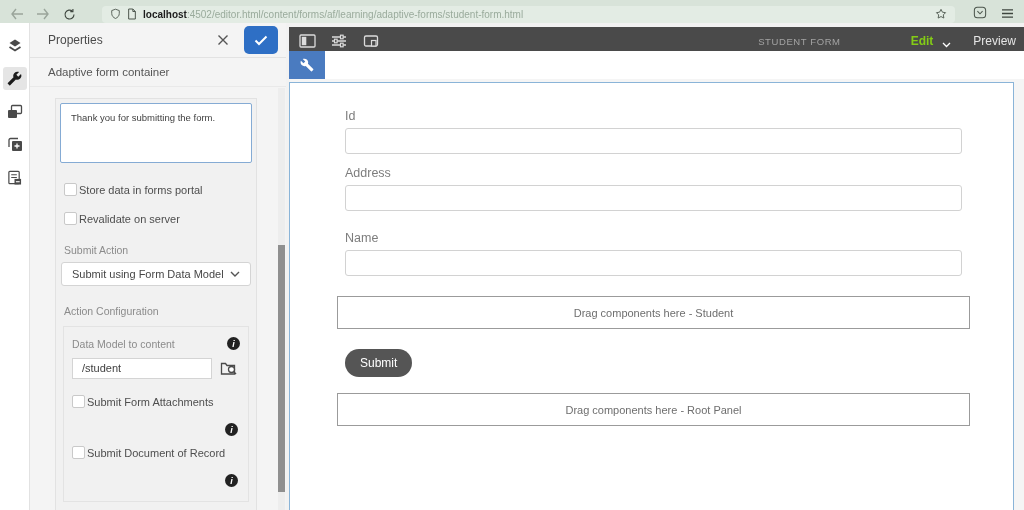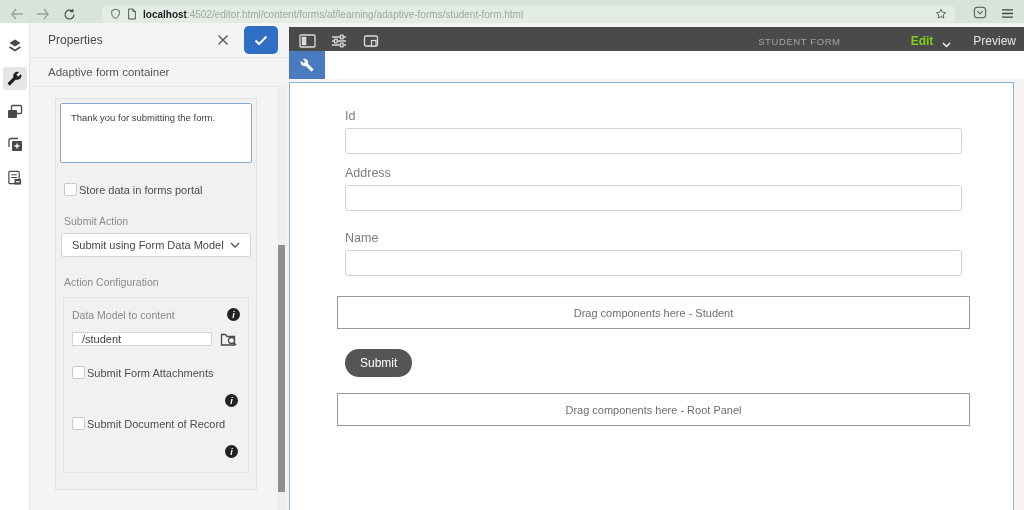--- a/index.html
+++ b/index.html
@@ -54,21 +54,21 @@
     display:flex; align-items:center; padding:0 10px; font-size:11px; color:#464646;
     margin:0 1px; }
   .dropdown .chev { margin-left:auto; color:#555; display:grid; place-items:center; }
   .inner-box { border:1px solid #e3e3e3; margin:9px 3px 0 3px; padding:10px 8px 4px 8px; }
   .label-row { display:flex; align-items:center; }
   .label-row .small-label { margin:0; flex:1; }
   .info { width:13px; height:13px; border-radius:50%; background:#222; color:#fff;
     font-size:9px; font-weight:bold; font-style:italic; display:grid; place-items:center;
     flex:none; }
   .dm-row { display:flex; align-items:center; gap:6px; margin-top:7px; }
-  .dm-input { flex:1; height:14px; border:1px solid #d4d4d4; background:#fff;
+  .dm-input { flex:1; height:21px; border:1px solid #d4d4d4; background:#fff;
     font-family:"Liberation Sans", sans-serif; font-size:11px; color:#3f3f3f;
     padding:0 9px; min-width:0; outline:none; }
   .browse-btn { width:22px; height:22px; display:grid; place-items:center; color:#4a4a4a;
     background:none; border:none; }
   .info-right { display:flex; justify-content:flex-end; margin:15px 2px 10px 0; }
   .scroll-track { position:absolute; right:1px; top:65px; bottom:0; width:7px;
     background:#ededed; }
   .scroll-thumb { position:absolute; right:1px; top:222px; width:7px; height:247px;
     background:#8f8f8f; }
 
@@ -212,20 +212,24 @@
       </button>
     </div>
     <div class="props-subtitle">Adaptive form container</div>
 
     <div class="props-card">
       <textarea class="thankyou-textarea" style="">Thank you for submitting the form.</textarea>
 
       <div class="cb-row">
         <span class="cb"></span>
         <span class="cb-label">Store data in forms portal</span>
+      </div>
+      <div class="cb-row">
+        <span class="cb"></span>
+        <span class="cb-label">Revalidate on server</span>
       </div>
 
       <div class="small-label">Submit Action</div>
       <div class="dropdown">
         <span>Submit using Form Data Model</span>
         <span class="chev">
           <svg width="10" height="6" viewBox="0 0 10 6">
               <path d="M1 1l4 4 4-4" stroke="#555" stroke-width="1.4" fill="none"></path>
             </svg>
         </span>

